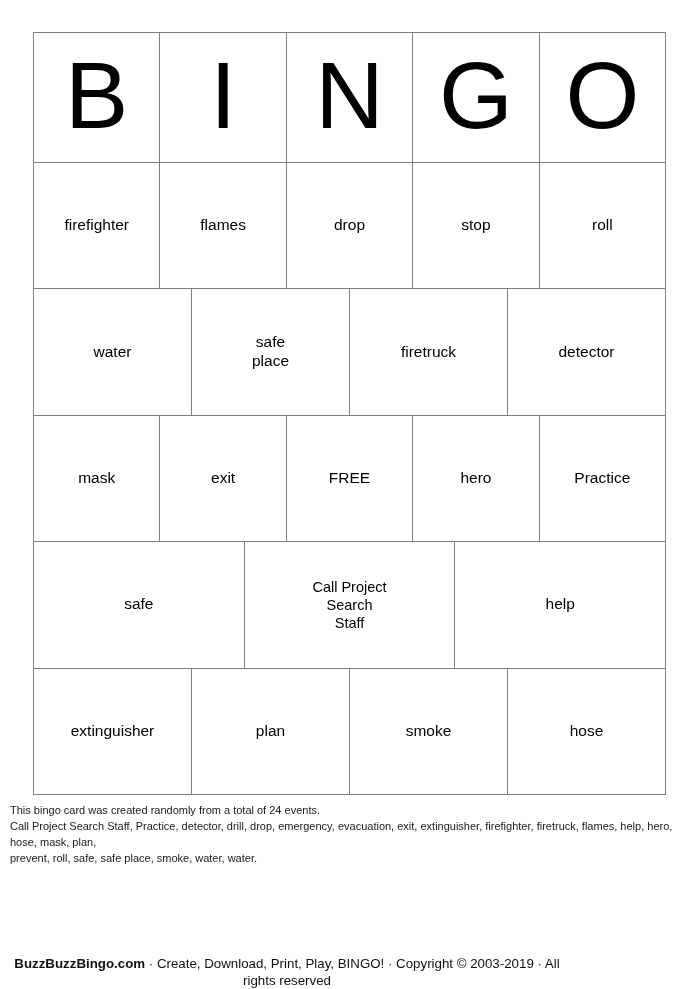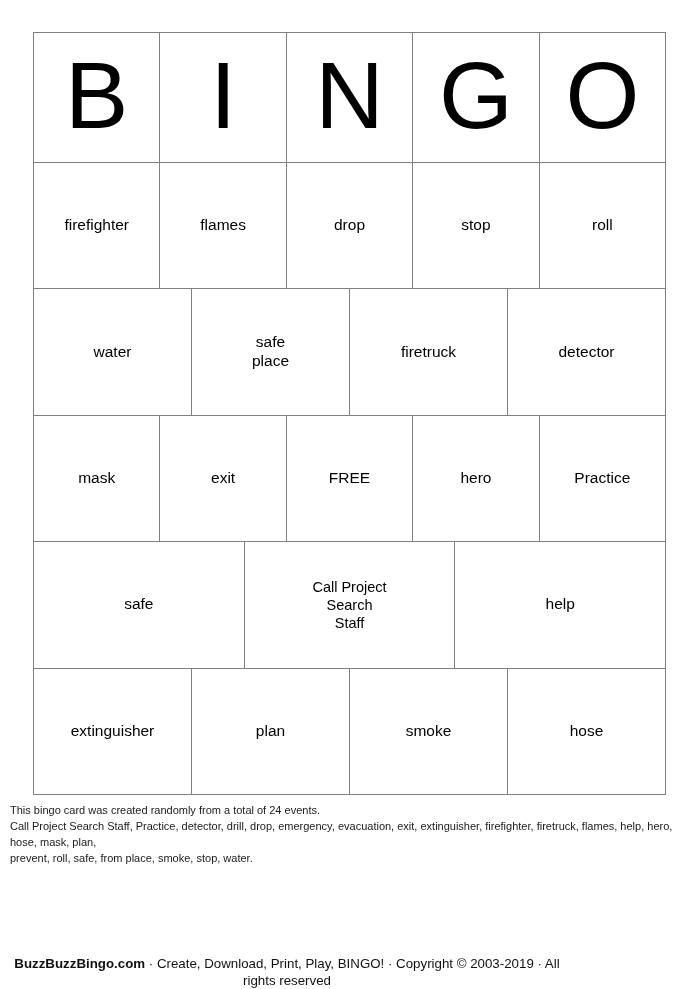--- a/index.html
+++ b/index.html
@@ -191,18 +191,18 @@
     <div class="cell">
         <span class="cell-text">hose</span>
       </div>
   </div>
 
 </div>
 
 <div id="footnote">
   <div>This bingo card was created randomly from a total of 24 events.</div>
   <div>Call Project Search Staff, Practice, detector, drill, drop, emergency, evacuation, exit, extinguisher, firefighter, firetruck, flames, help, hero, hose, mask, plan,</div>
-  <div>prevent, roll, safe, from place, smoke, stop, water.</div>
+  <div>prevent, roll, safe, safe place, smoke, water, water.</div>
 </div>
 
 <div id="page-footer">
   <span class="brand">BuzzBuzzBingo.com</span><span> · Create, Download, Print, Play, BINGO! · Copyright © 2003-2019 · All rights reserved</span>
 </div>
 
 </body></html>

